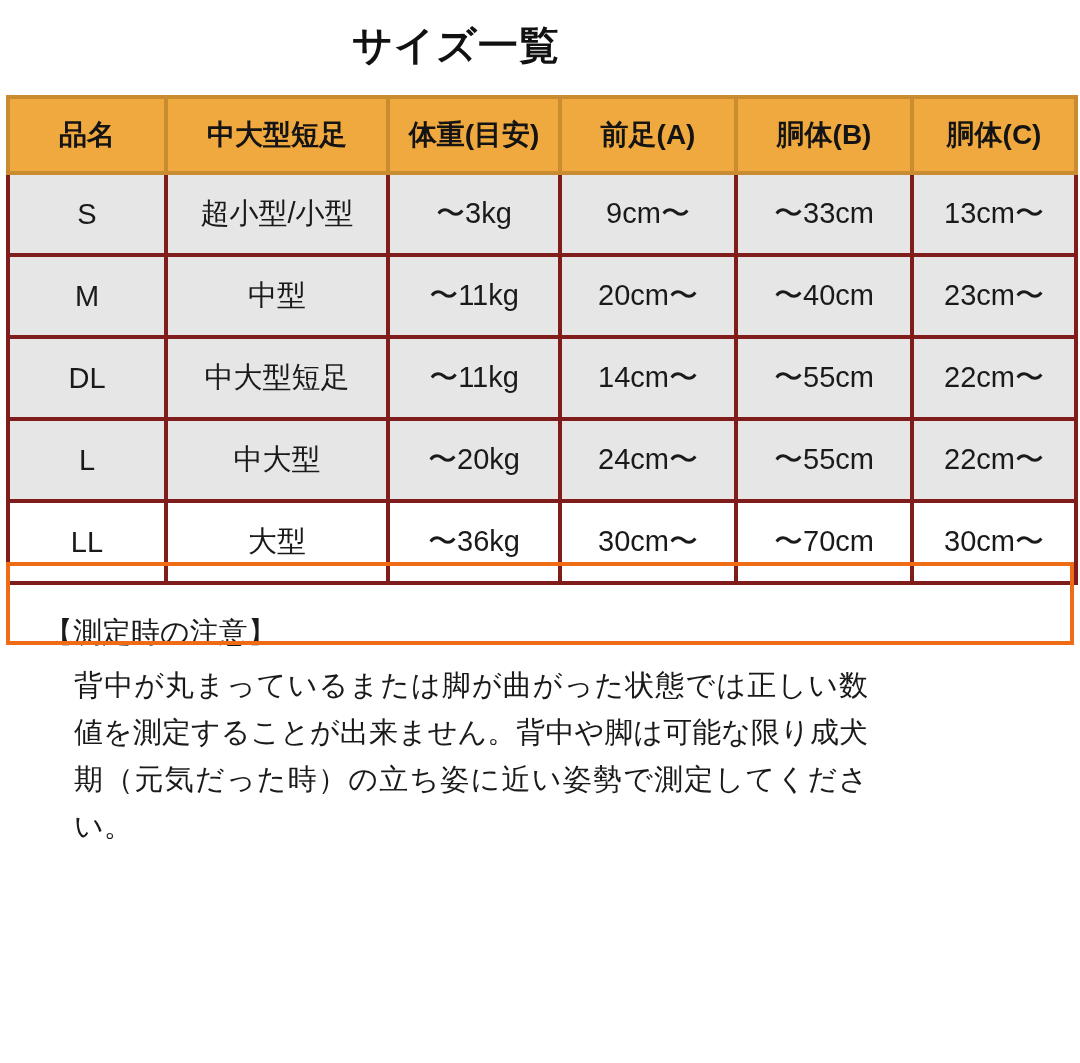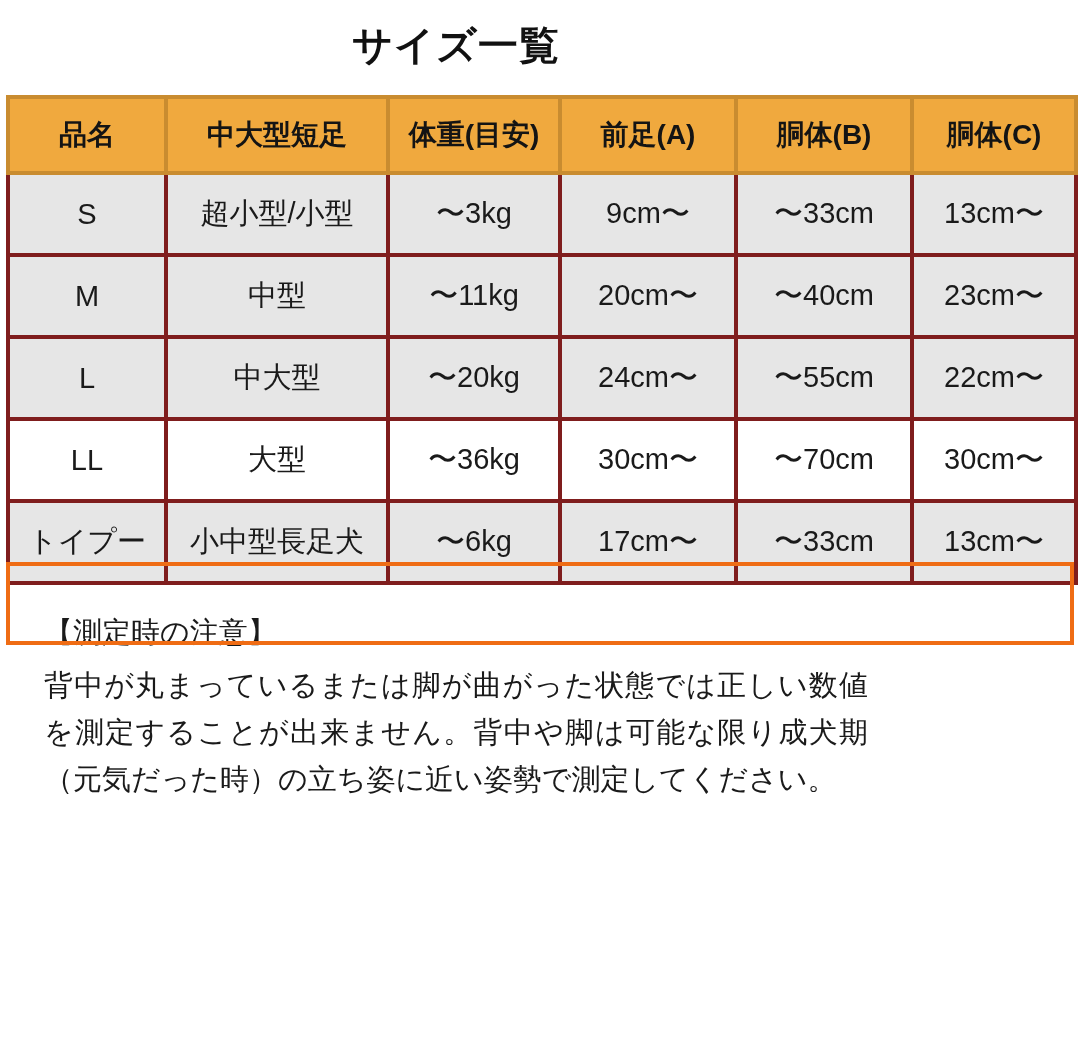--- a/index.html
+++ b/index.html
@@ -85,20 +85,21 @@
     margin: 24px 44px 0 44px;
     font-size: 29px;
     line-height: 1.62;
     color: #1a1a1a;
   }
   .notes-title {
     margin-bottom: 6px;
   }
   .notes-body {
     text-align: justify;
+    margin-left: 30px;
   }
 </style>
 </head>
 <body>
 
 <div class="page">
 
   <div class="title">サイズ一覧</div>
 
   <div class="table-wrap">
@@ -132,43 +133,43 @@
         </tr>
         <tr>
           <td>M</td>
           <td>中型</td>
           <td>〜11kg</td>
           <td>20cm〜</td>
           <td>〜40cm</td>
           <td>23cm〜</td>
         </tr>
         <tr>
+          <td>DL</td>
+          <td>中大型短足</td>
+          <td>〜11kg</td>
+          <td>14cm〜</td>
+          <td>〜55cm</td>
+          <td>22cm〜</td>
+        </tr>
+        <tr>
           <td>L</td>
           <td>中大型</td>
           <td>〜20kg</td>
           <td>24cm〜</td>
           <td>〜55cm</td>
           <td>22cm〜</td>
         </tr>
         <tr class="highlight">
           <td>LL</td>
           <td>大型</td>
           <td>〜36kg</td>
           <td>30cm〜</td>
           <td>〜70cm</td>
           <td>30cm〜</td>
         </tr>
-        <tr>
-          <td>トイプー</td>
-          <td>小中型長足犬</td>
-          <td>〜6kg</td>
-          <td>17cm〜</td>
-          <td>〜33cm</td>
-          <td>13cm〜</td>
-        </tr>
       </tbody>
     </table>
     <div class="highlight-box" id="hl-box" style="top: 466.5px; height: 83px; border-color: rgb(239, 108, 20);"></div>
   </div>
 
   <div class="notes">
     <div class="notes-title">【測定時の注意】</div>
     <div class="notes-body">背中が丸まっているまたは脚が曲がった状態では正しい数値を測定することが出来ません。背中や脚は可能な限り成犬期（元気だった時）の立ち姿に近い姿勢で測定してください。</div>
   </div>
 

